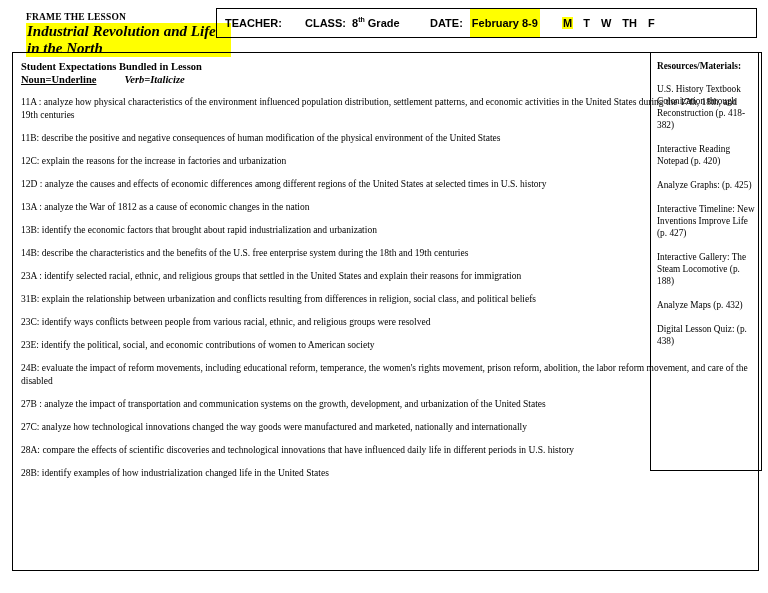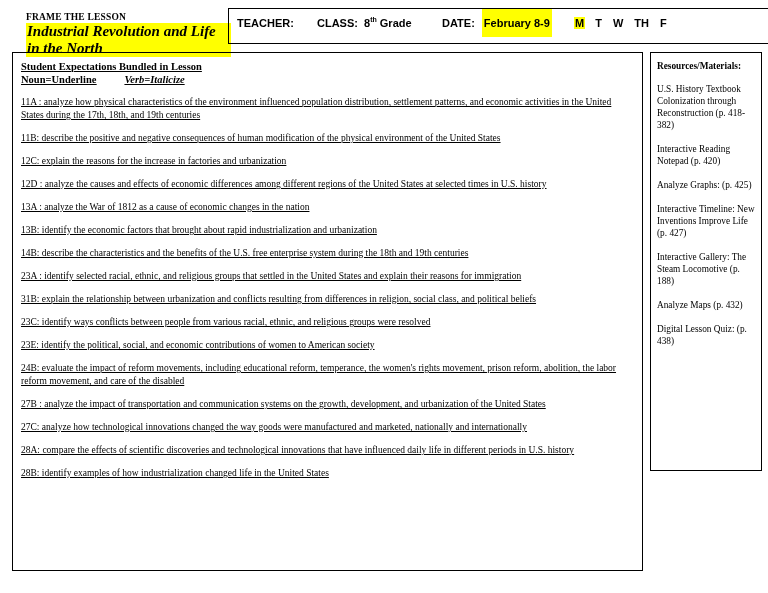--- a/index.html
+++ b/index.html
@@ -20,42 +20,41 @@
     font-weight: bold; font-size: 9.5px; letter-spacing: 0.2px;
   }
   .lesson-title {
     display: inline-block;
     font-weight: bold; font-style: italic; font-size: 15px;
     margin-top: 1px; padding: 0 1px;
   }
 
   
   .teacher-box {
-    position: absolute; left: 228px; top: 8px; width: 541px; height: 36px;
+    position: absolute; left: 216px; top: 8px; width: 541px; height: 30px;
     border: 1px solid #000;
     font-family: "Liberation Sans", sans-serif;
     font-weight: bold; font-size: 11px;
   }
   .tb-item { position: absolute; top: 8px; white-space: nowrap; }
   .tb-teacher { left: 8px; }
   .tb-class { left: 88px; }
   .tb-date { left: 213px; }
   .tb-days { left: 345px; display: flex; gap: 9px; }
   .tb-class .grade-rest { margin-left: 3px; }
   sup { font-size: 7px; vertical-align: super; line-height: 0; }
   .date-value { margin-left: 4px; padding: 8px 2px; }
   .day { padding: 0 1px; }
 
   
   .main-box {
-    position: absolute; left: 12px; top: 52px; width: 631px; height: 519px;
+    position: absolute; left: 12px; top: 52px; width: 747px; height: 519px;
     border: 1px solid #000;
     padding: 7px 8px 0 8px;
     overflow: hidden;
-    text-decoration: underline;
   }
   .se-title { font-weight: bold; font-size: 10.5px; line-height: 13px; }
   .se-key { font-weight: bold; font-size: 10.5px; line-height: 13px; margin-bottom: 10px; }
   .se-key .noun { text-decoration: underline; }
   .se-key .verb { font-style: italic; margin-left: 28px; }
   .se-item { font-size: 9.5px; line-height: 13px; margin-bottom: 10px; }
 
   
   .res-box {
     position: absolute; left: 650px; top: 52px; width: 112px; height: 419px;

